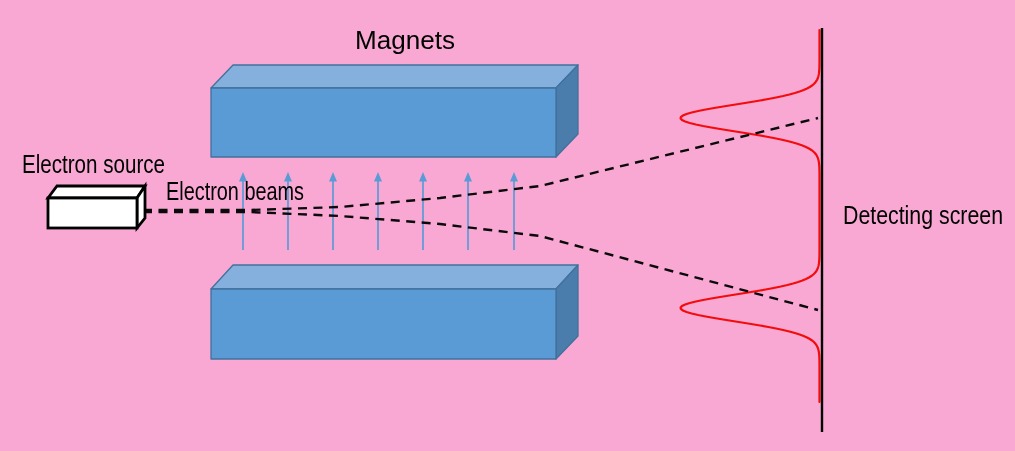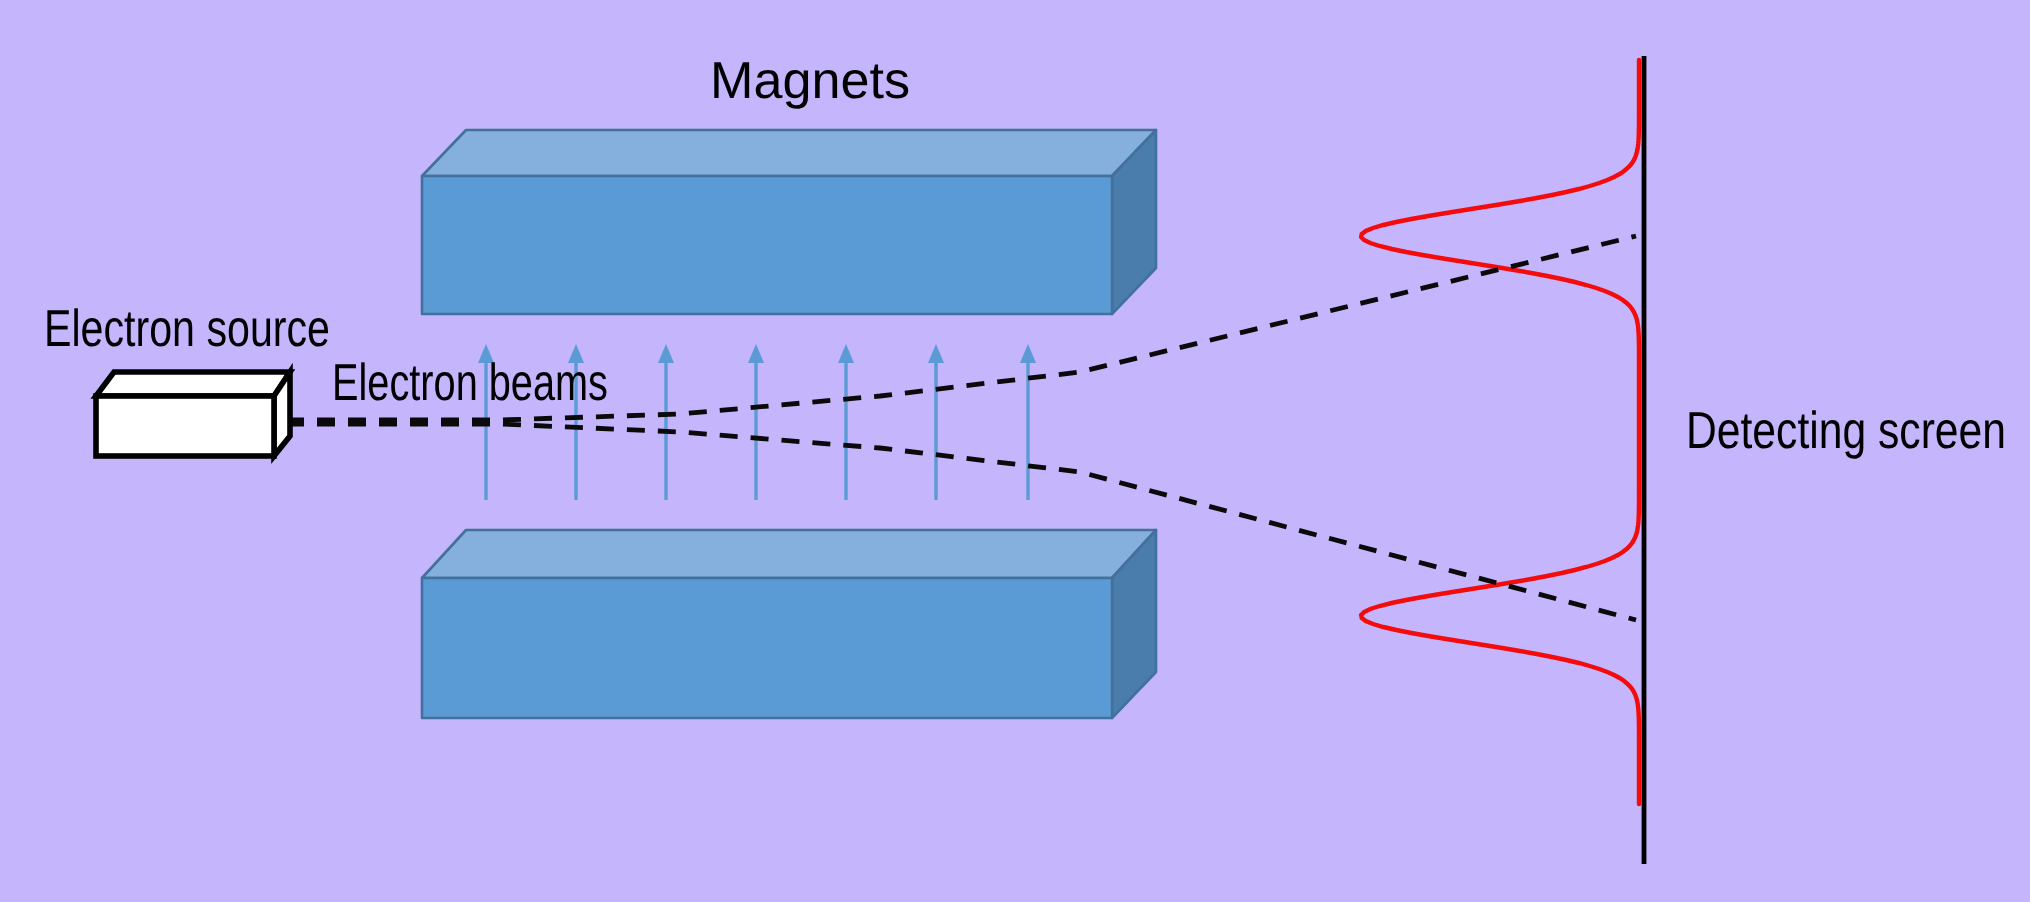--- a/index.html
+++ b/index.html
@@ -1,16 +1,16 @@
 <!DOCTYPE html>
 <html><head>
 <meta charset="utf-8">
 <style>
   html,body{margin:0;padding:0;background:#ffffff;}
-  .canvas{position:relative;width:1015px;height:451px;background:#c4b5fd;overflow:hidden;}
+  .canvas{position:relative;width:1015px;height:451px;background:#f9a8d4;overflow:hidden;}
   svg{display:block;}
   .mag-front{fill:var(--magnet-front);stroke:var(--magnet-outline);stroke-width:1.3;stroke-linejoin:round;}
   .mag-top{fill:var(--magnet-top);stroke:var(--magnet-outline);stroke-width:1.3;stroke-linejoin:round;}
   .mag-side{fill:var(--magnet-side);stroke:var(--magnet-outline);stroke-width:1.3;stroke-linejoin:round;}
   .src-face{fill:var(--source-fill);stroke:var(--source-outline);stroke-width:2.8;stroke-linejoin:miter;}
   .beam{fill:none;stroke:var(--beam-black);stroke-width:2.4;stroke-dasharray:9 6.5;}
   .arrow-shaft{stroke:var(--arrow-blue);stroke-width:1.7;}
   .arrow-head{fill:var(--arrow-blue);}
   .dist-curve{fill:none;stroke:var(--distribution-red);stroke-width:2.2;stroke-linecap:round;}
   .screen-line{stroke:var(--screen-black);stroke-width:2.4;}

